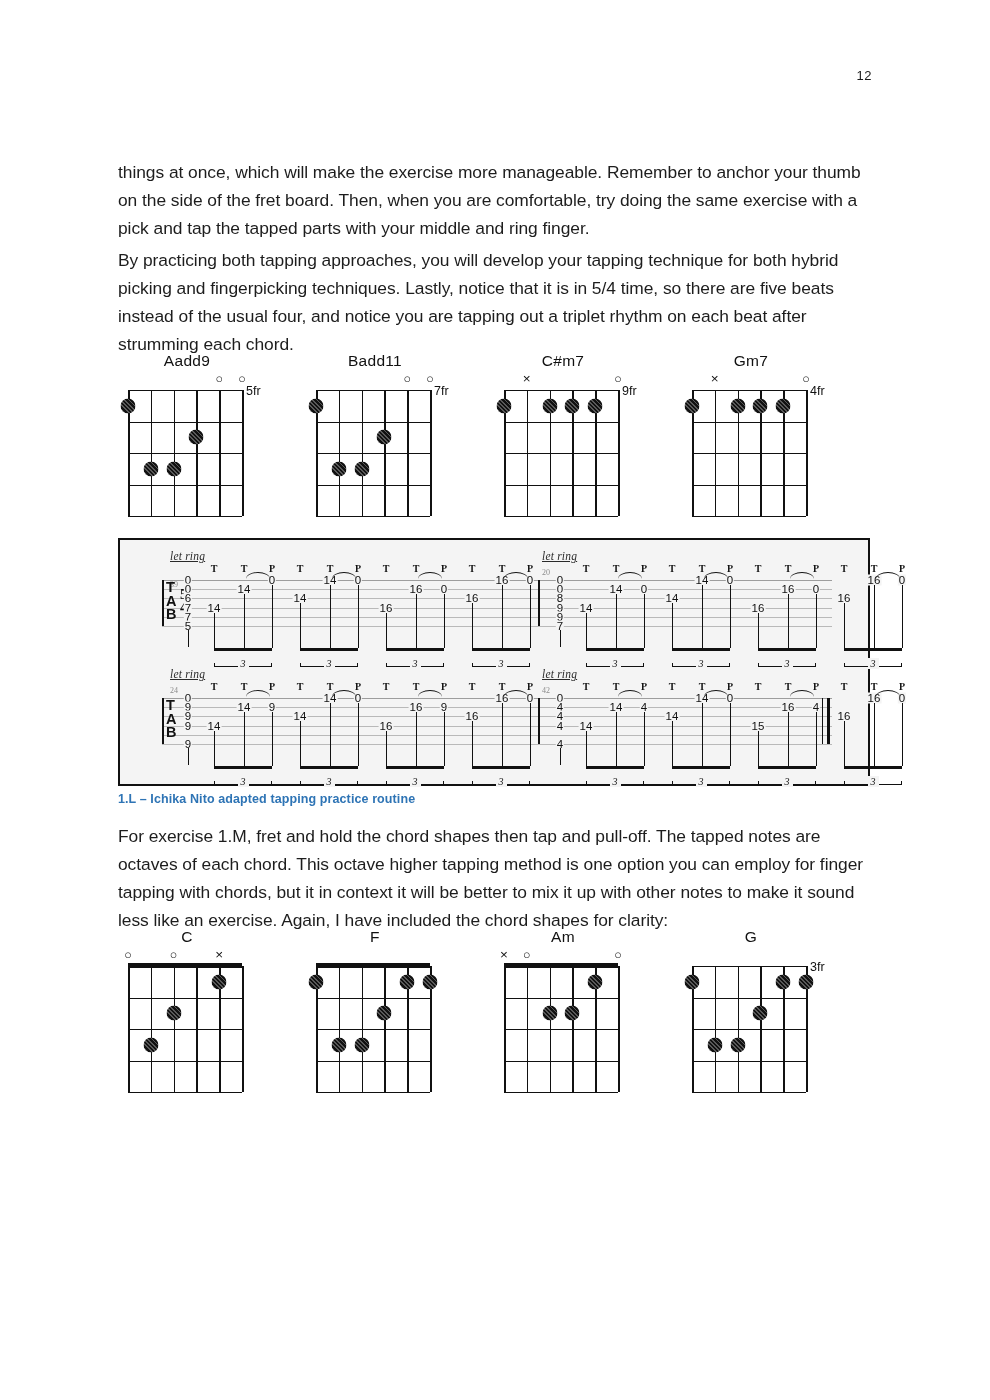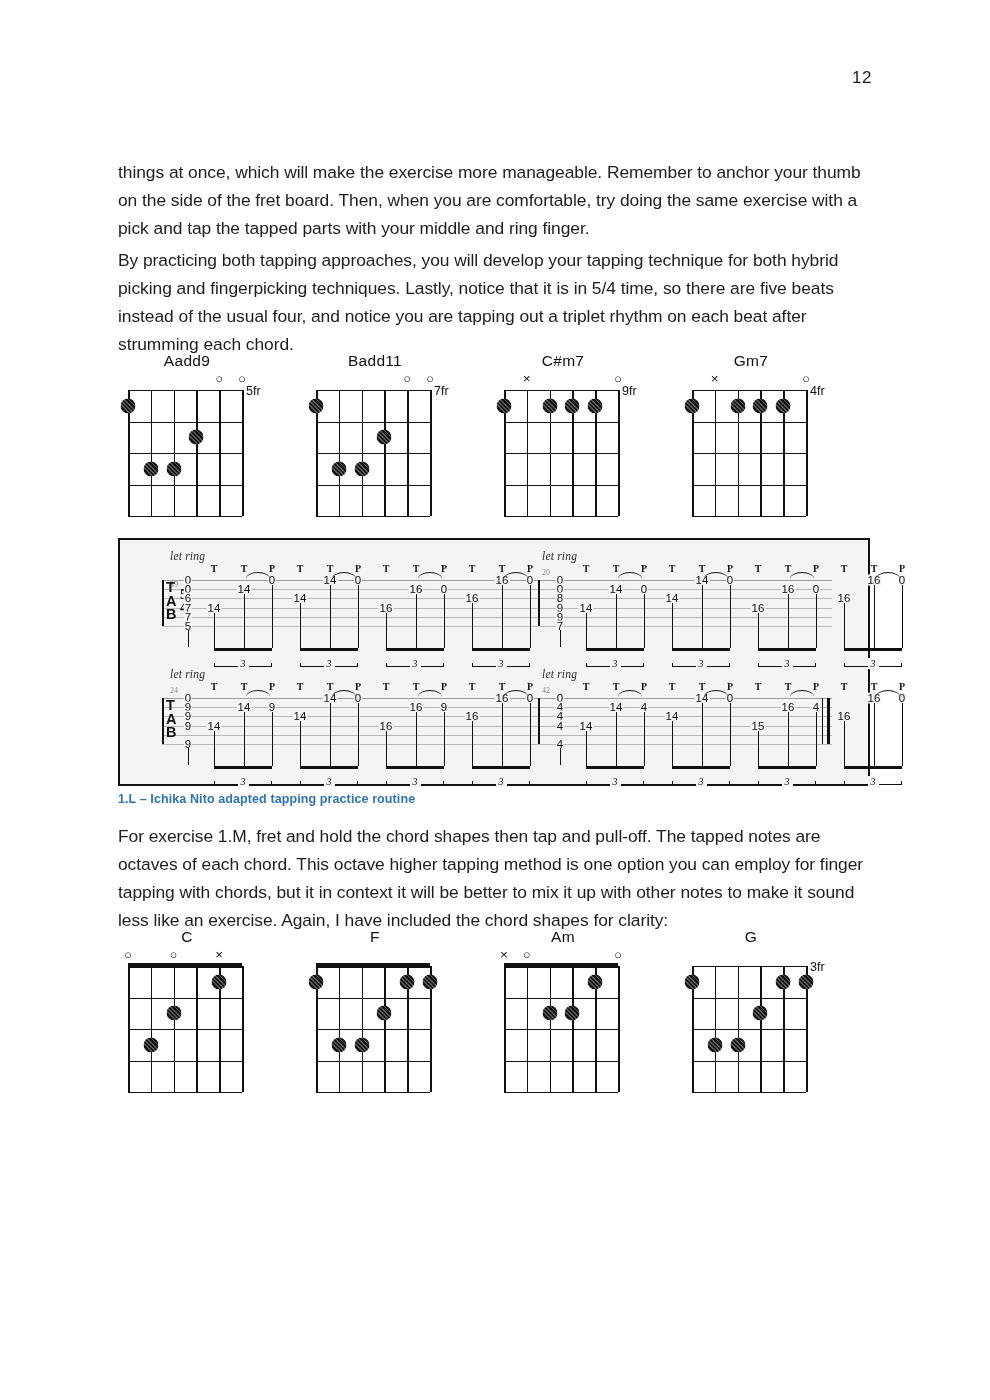--- a/index.html
+++ b/index.html
@@ -10,21 +10,21 @@
     font-family: "Liberation Sans", sans-serif;
     color: #1a1a1a;
     position: relative;
     overflow: hidden;
   }
   .page { position: relative; width: 990px; height: 1400px; }
 
   .page-number {
     position: absolute;
     top: 68px; right: 118px;
-    font-size: 17px;
+    font-size: 13px;
     color: #1a1a1a;
     letter-spacing: .5px;
   }
 
   .body-text {
     position: absolute;
     left: 118px;
     width: 752px;
     font-size: 17.4px;
     line-height: 28px;
@@ -88,20 +88,21 @@
   }
   .tab-system { position: absolute; left: 0; width: 752px; height: 118px; }
   #system1 { top: 4px; }
   #system2 { top: 122px; }
 
   .letring {
     position: absolute;
     font-family: "Liberation Serif", serif;
     font-style: italic; font-size: 11.5px; color: #2a2a2a;
     letter-spacing: .2px;
+    text-decoration: underline;
   }
   .meas-num {
     position: absolute; font-size: 8px; color: #8b8b8b;
     font-family: "Liberation Serif", serif;
   }
 
   .staff { position: absolute; left: 0; width: 752px; height: 50px; }
   .staff .line { position: absolute; left: 0; right: 0; height: 1px; background: #b9b9b9; }
   .staff .line.top { background: #9d9d9d; }
 

